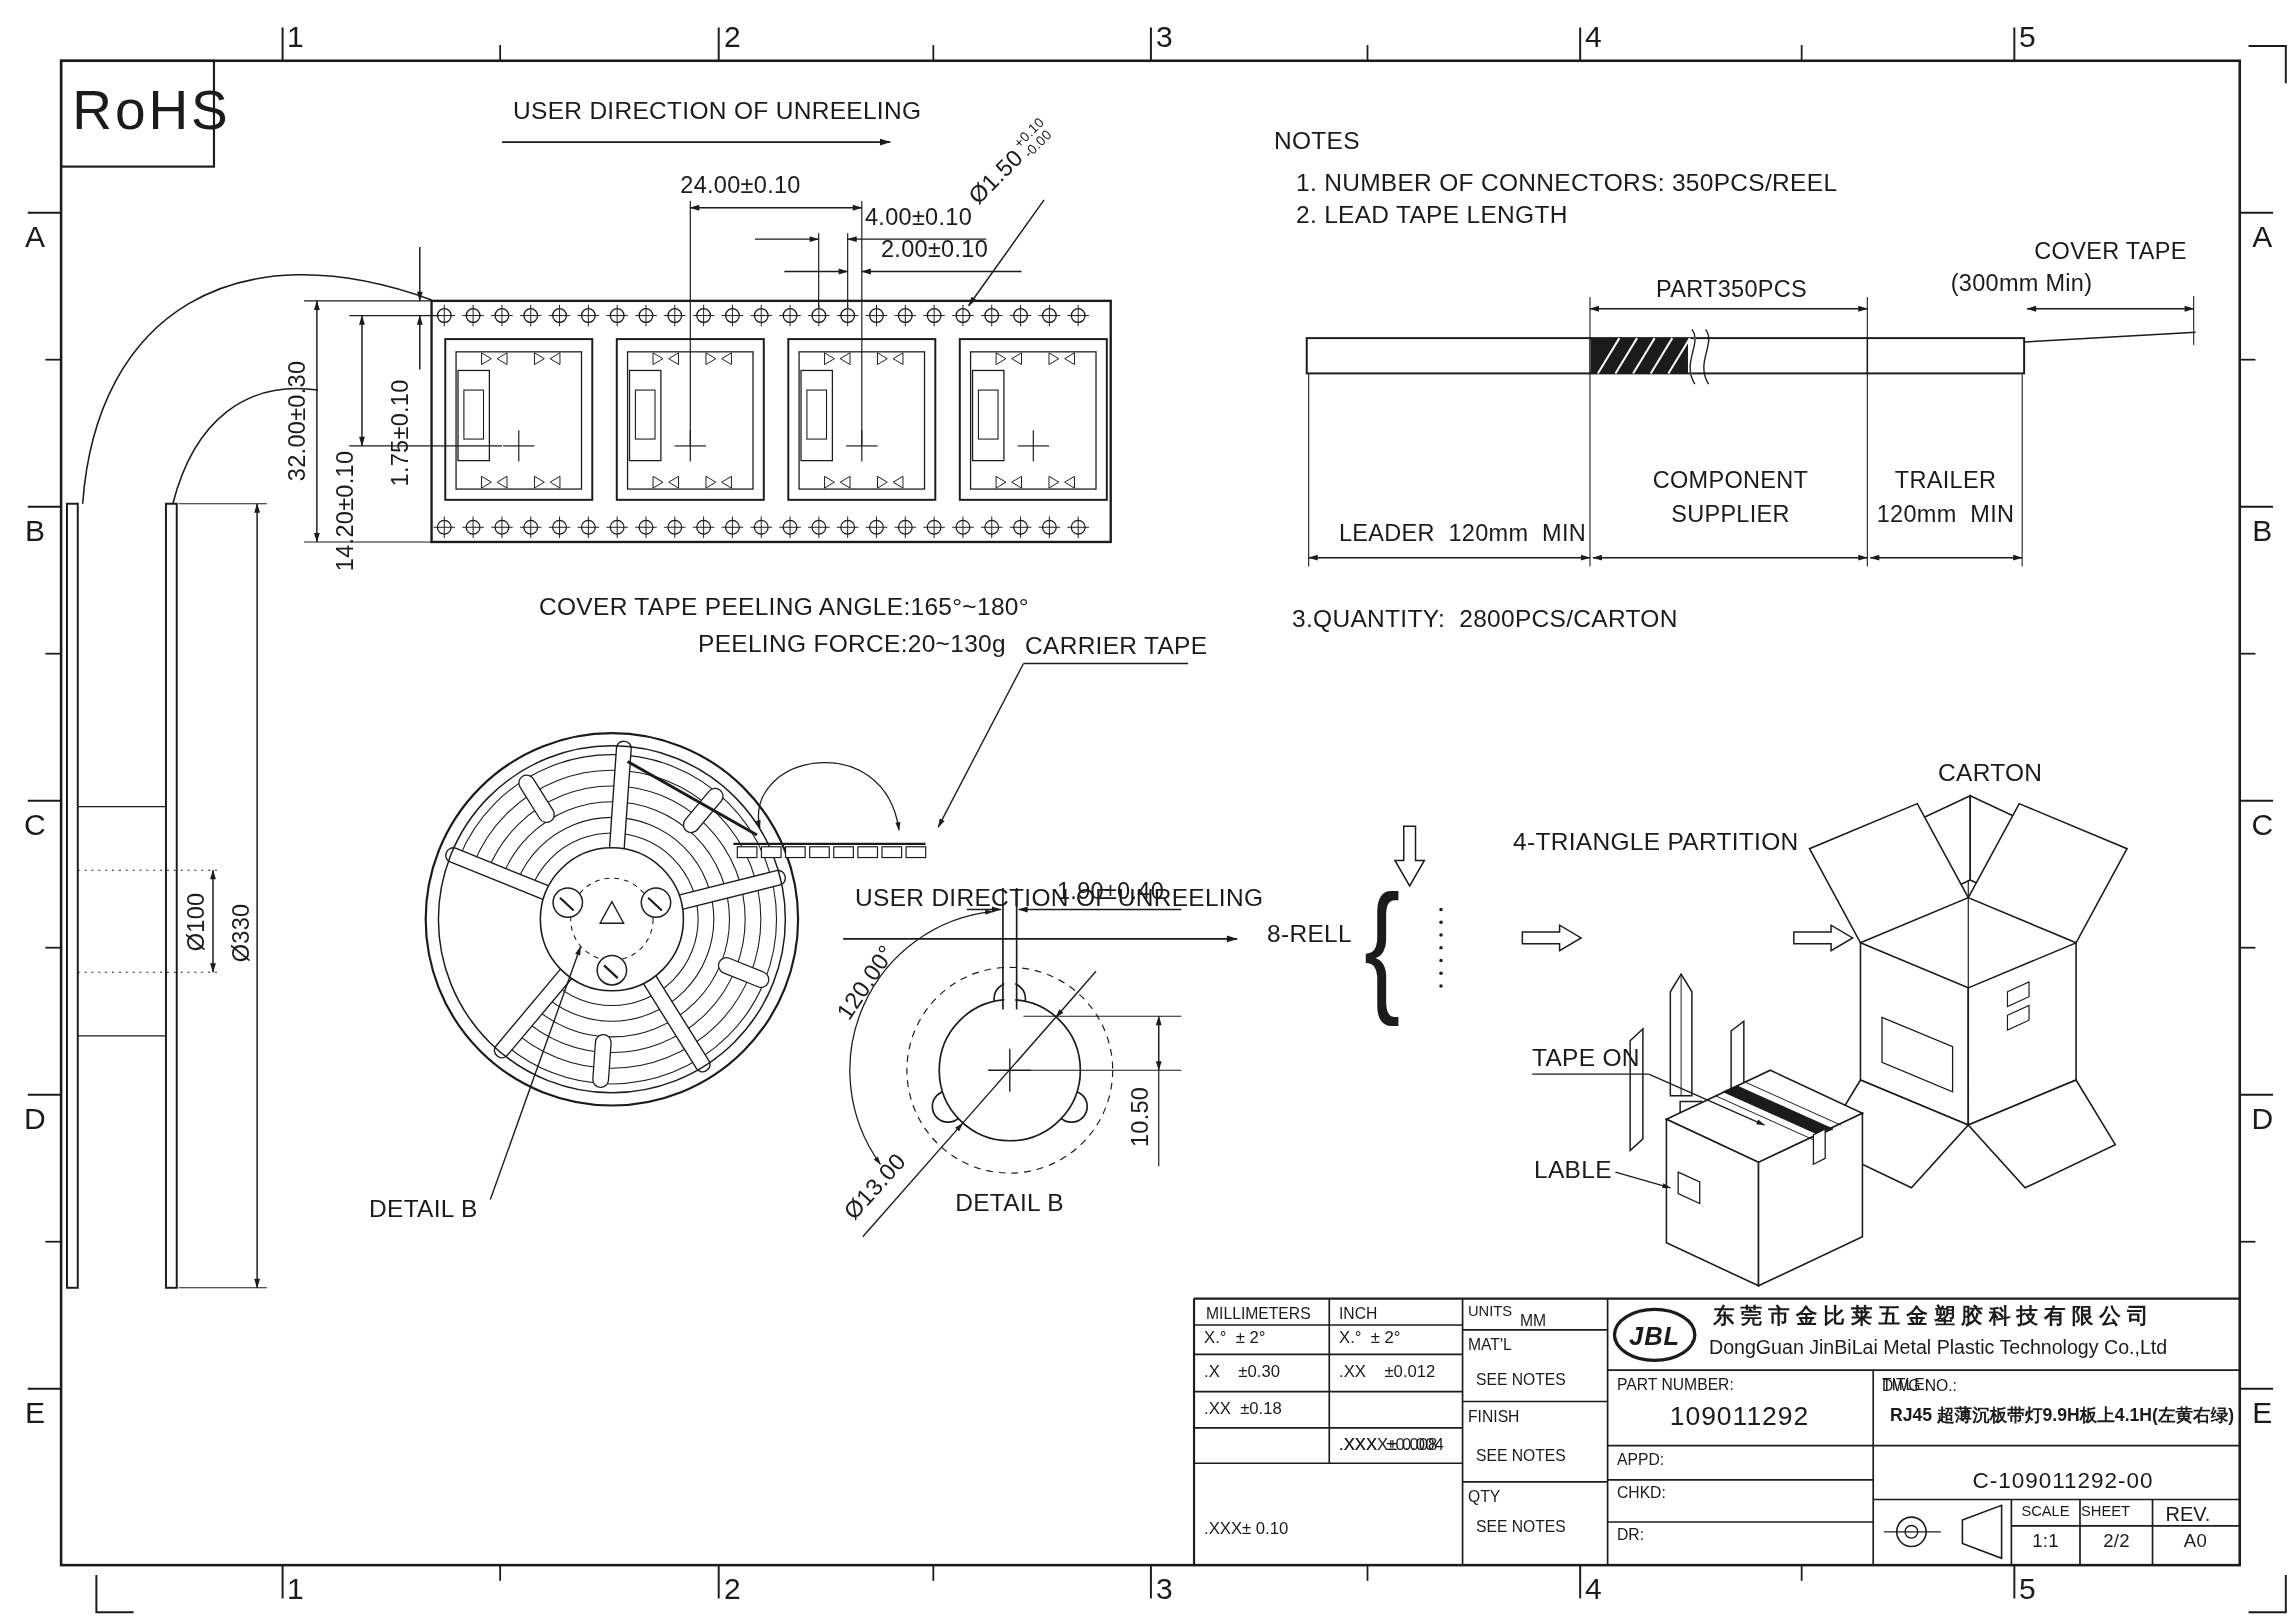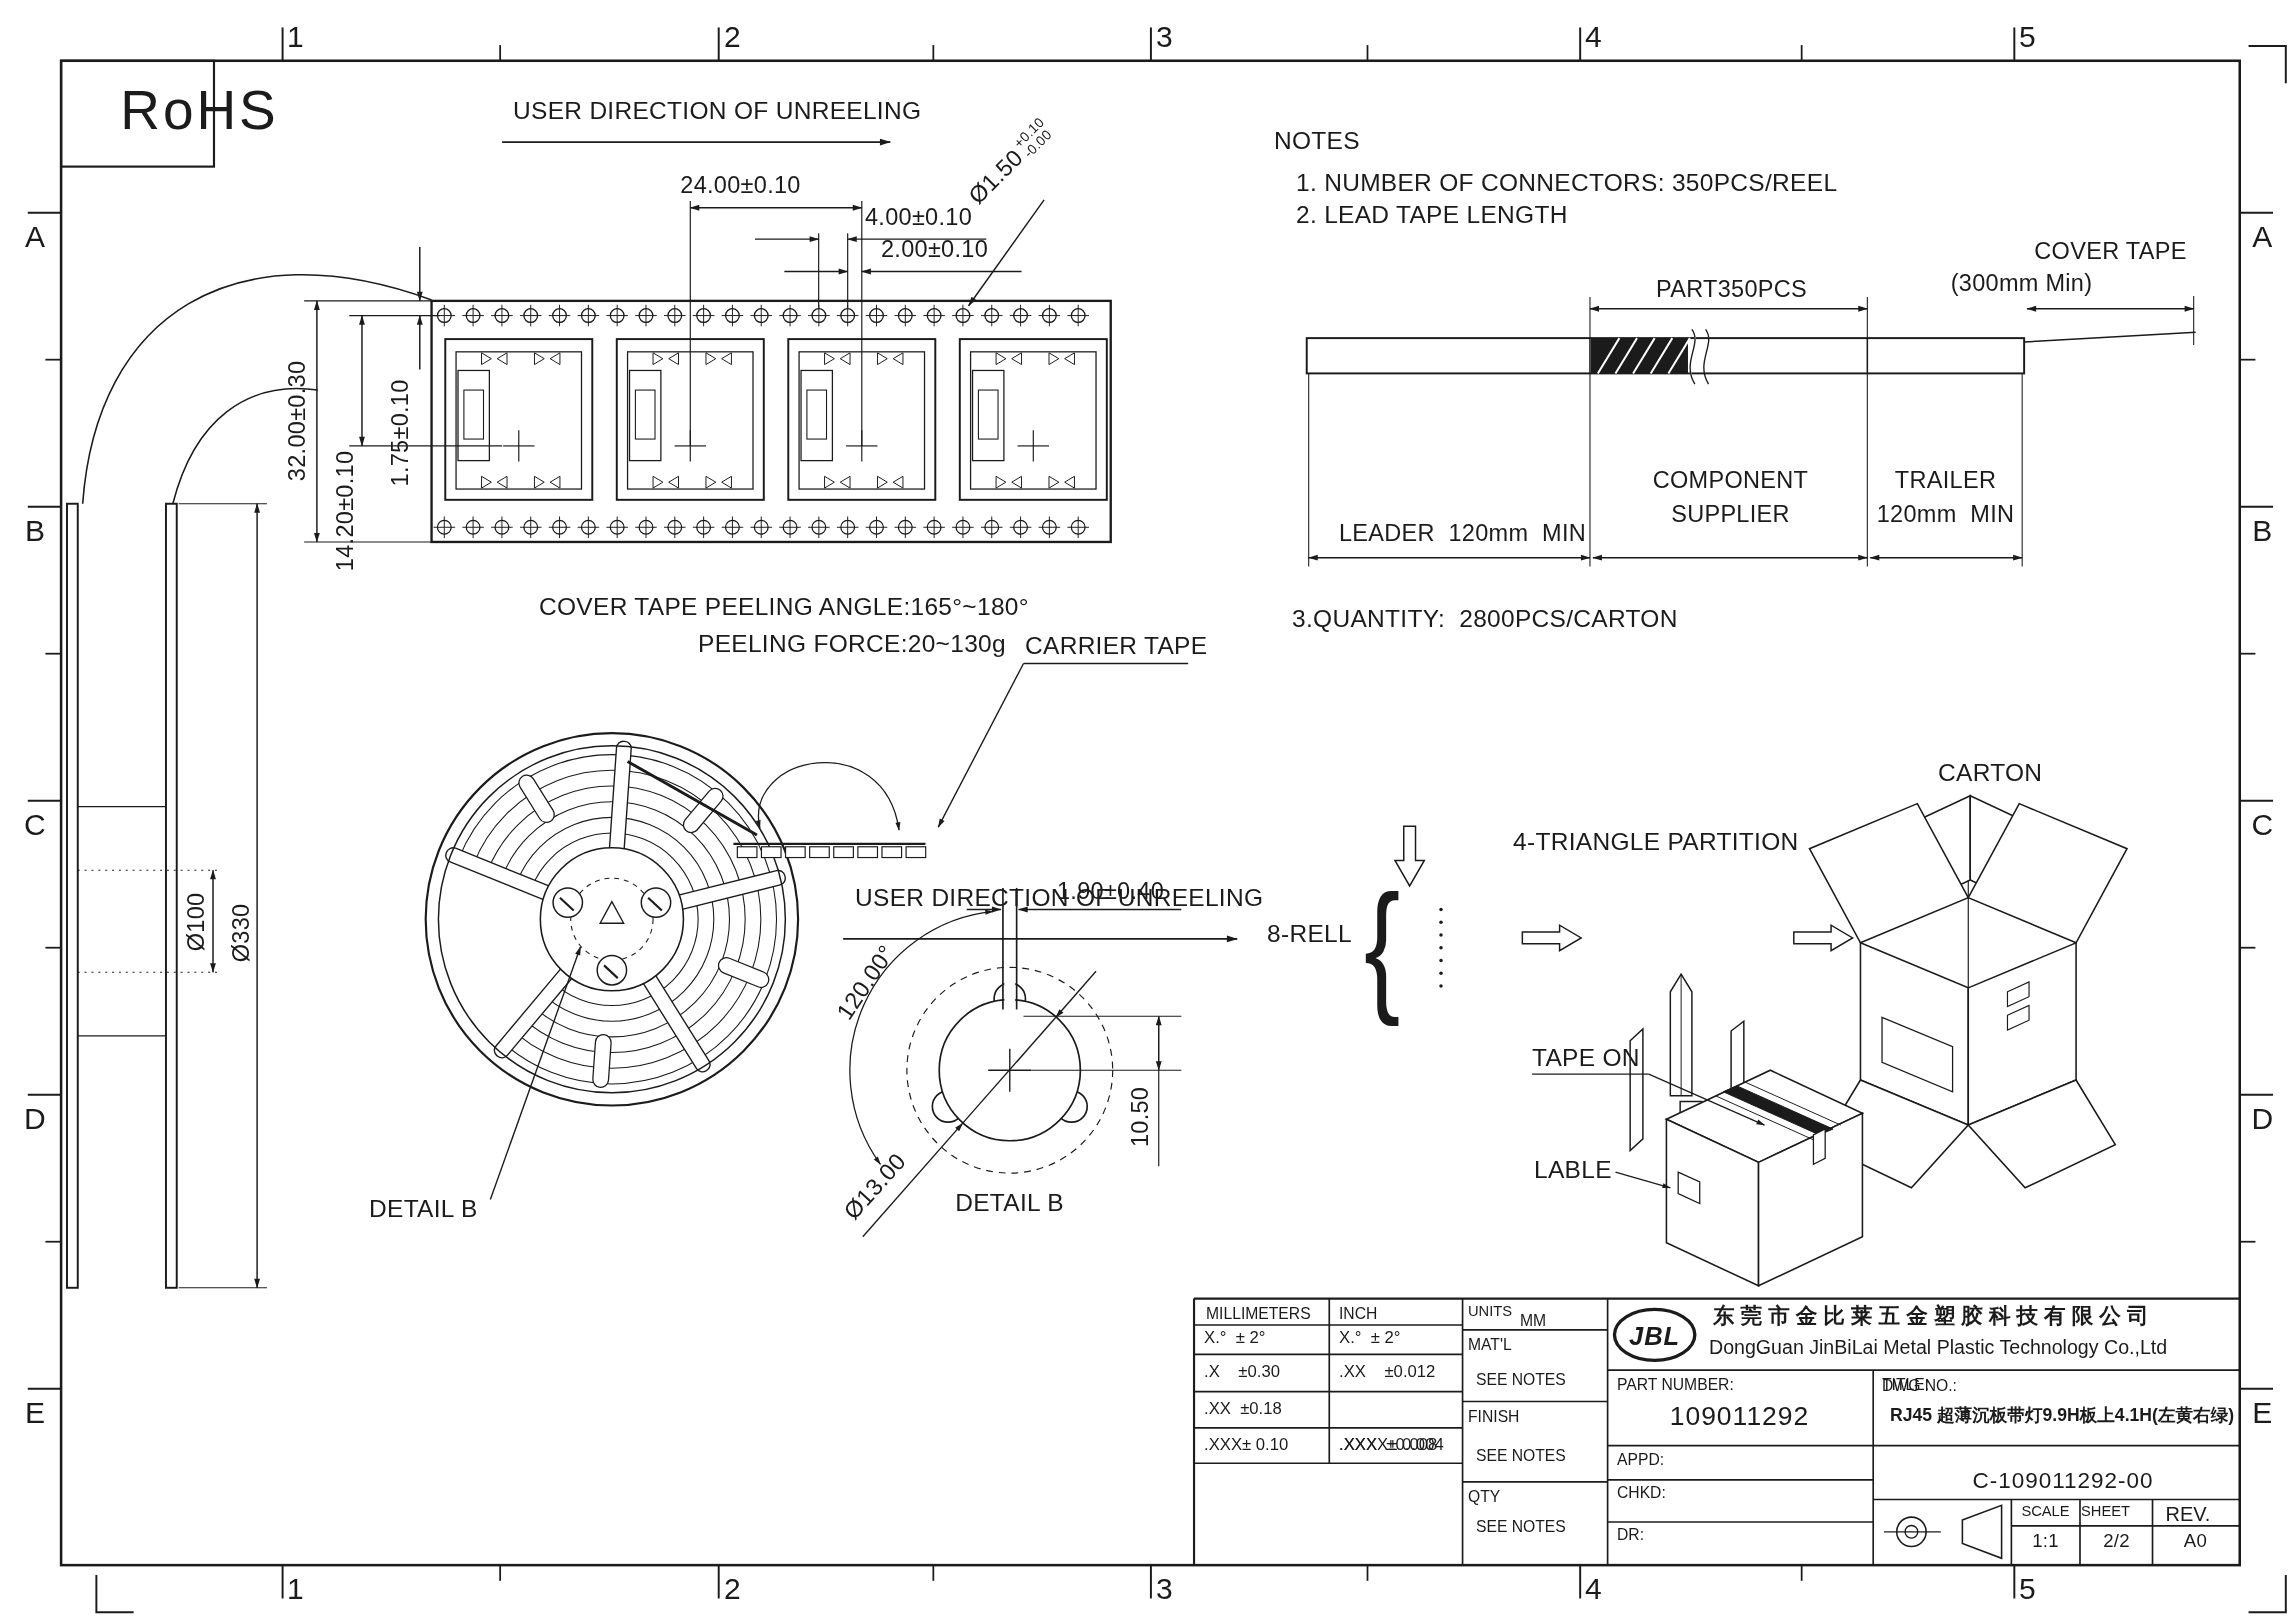--- a/index.html
+++ b/index.html
@@ -465,21 +465,21 @@
   <span class="t zone" style="left:17.6px;top:514px;width:35px;">B</span>
   <span class="t zone" style="left:17.6px;top:808px;width:35px;">C</span>
   <span class="t zone" style="left:17.6px;top:1102px;width:35px;">D</span>
   <span class="t zone" style="left:17.6px;top:1396px;width:35px;">E</span>
   <span class="t zone" style="left:2245px;top:220px;width:35px;">A</span>
   <span class="t zone" style="left:2245px;top:514px;width:35px;">B</span>
   <span class="t zone" style="left:2245px;top:808px;width:35px;">C</span>
   <span class="t zone" style="left:2245px;top:1102px;width:35px;">D</span>
   <span class="t zone" style="left:2245px;top:1396px;width:35px;">E</span>
 
-  <span class="t rohs c" style="left:61px;top:80px;width:181px;padding-left:48px;">RoHS</span>
+  <span class="t rohs c" style="left:61px;top:80px;width:181px;">RoHS</span>
 
   <span class="t" style="left:513px;top:98px;">USER DIRECTION OF UNREELING</span>
   <span class="t sm c" style="left:667px;top:173px;width:147px;">24.00±0.10</span>
   <span class="t sm c" style="left:845px;top:205px;width:147px;">4.00±0.10</span>
   <span class="t sm c" style="left:861px;top:237px;width:147px;">2.00±0.10</span>
   <span class="t sm" style="left:982px;top:182px;transform:rotate(-45deg);transform-origin:0 100%;display:flex;align-items:flex-end;gap:3.9px;">
     <span>Ø1.50</span>
     <span style="display:inline-block;font-size:13.7px;line-height:13.7px;"><span>+0.10</span><br><span>-0.00</span></span>
   </span>
   <span class="t sm c rot" style="left:219px;top:408px;width:157px;">32.00±0.30</span>
@@ -519,21 +519,21 @@
   <span class="t" style="left:1513px;top:829px;">4-TRIANGLE PARTITION</span>
   <span class="t" style="left:1938px;top:760px;">CARTON</span>
   <span class="t" style="left:1532px;top:1045px;">TAPE ON</span>
   <span class="t" style="left:1534px;top:1157px;">LABLE</span>
 
   <span class="t tb" style="left:1206px;top:1305px;">MILLIMETERS</span>
   <span class="t tb" style="left:1339px;top:1305px;">INCH</span>
   <span class="t tbrow" style="left:1204px;top:1329px;">X.°  ± 2°</span>
   <span class="t tbrow" style="left:1204px;top:1363px;">.X    ±0.30</span>
   <span class="t tbrow" style="left:1204px;top:1400px;">.XX  ±0.18</span>
-  <span class="t tbrow" style="left:1204px;top:1436px;">.XXX± 0.10</span>
+  <span class="t tbrow" style="left:1204px;top:1520px;">.XXX± 0.10</span>
   <span class="t tbrow" style="left:1339px;top:1329px;">X.°  ± 2°</span>
   <span class="t tbrow" style="left:1339px;top:1363px;">.XX    ±0.012</span>
   <span class="t tbrow" style="left:1339px;top:1436px;text-align:right;">.XXX  ±0.008</span>
   <span class="t tbrow" style="left:1339px;top:1436px;">.XXXX± 0.004</span>
   <span class="t tb" style="left:1468px;top:1303px;font-size:14.7px;">UNITS</span>
   <span class="t tb" style="left:1520px;top:1312px;">MM</span>
   <span class="t tb" style="left:1468px;top:1336px;">MAT'L</span>
   <span class="t tb" style="left:1476px;top:1371px;">SEE NOTES</span>
   <span class="t tb" style="left:1468px;top:1408px;">FINISH</span>
   <span class="t tb" style="left:1476px;top:1447px;">SEE NOTES</span>

